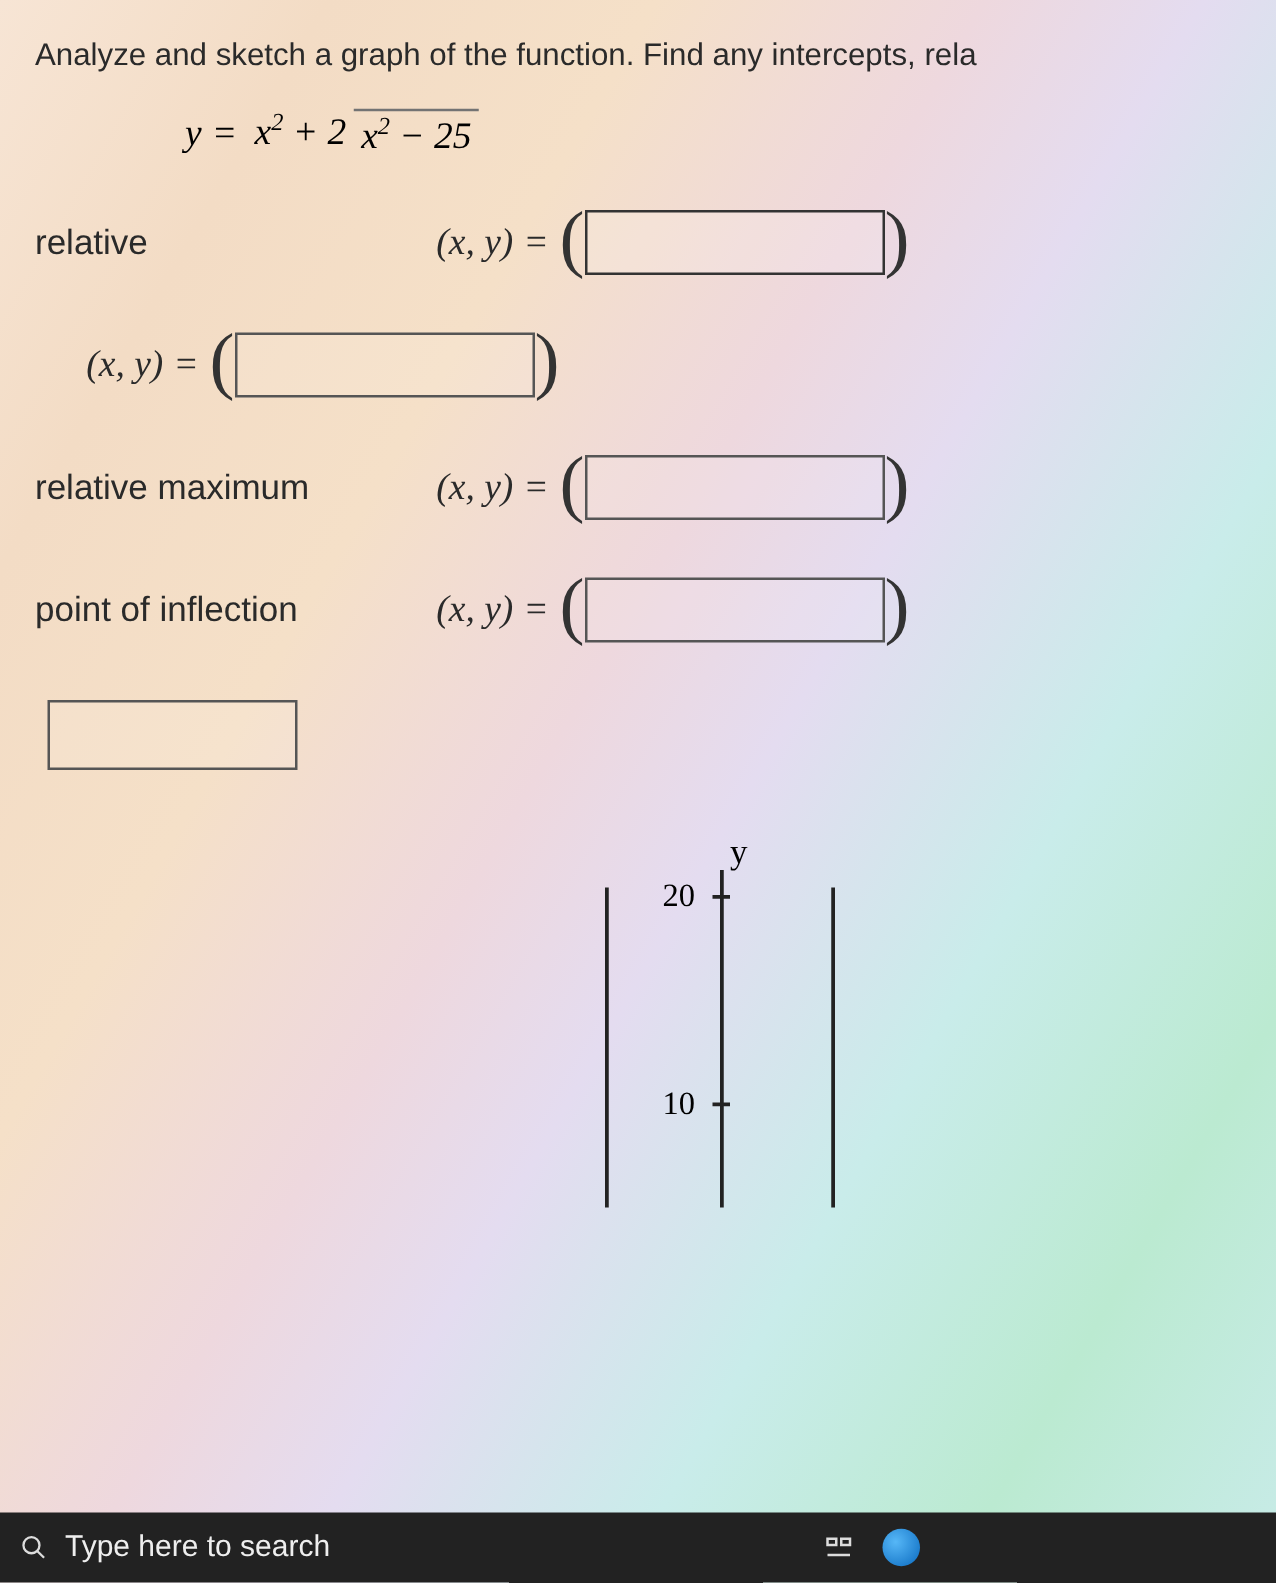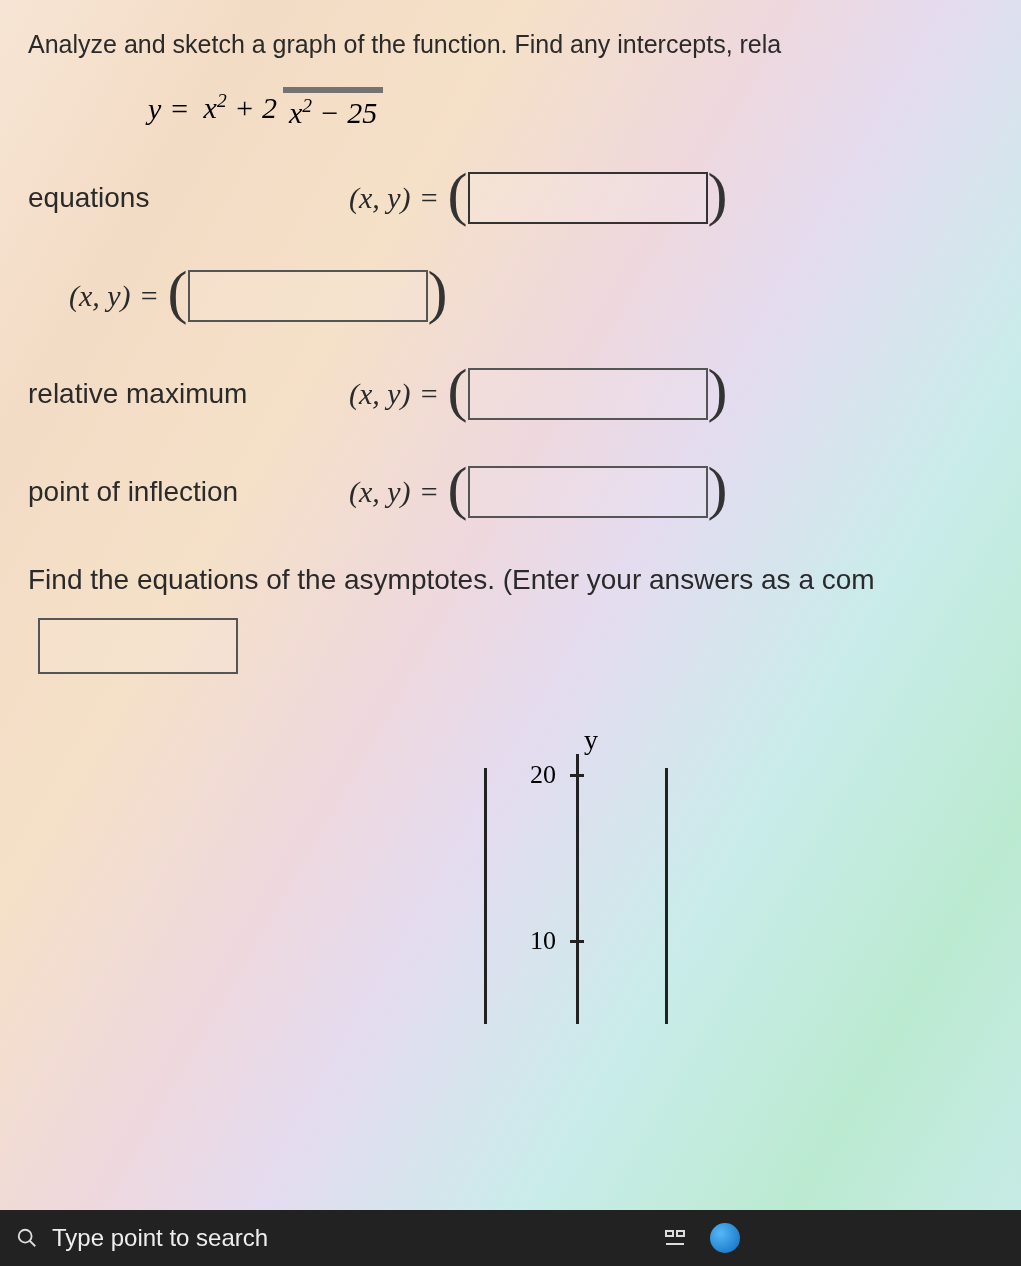--- a/index.html
+++ b/index.html
@@ -28,21 +28,21 @@
     font-style: italic;
     font-family: "Times New Roman", serif;
     margin-left: 120px;
     margin-bottom: 42px;
     display: flex;
     align-items: center;
     gap: 8px;
   }
   .frac { display: inline-flex; flex-direction: row; align-items: center; font-style: italic; }
   .frac .num { padding: 0 6px 2px 6px; }
-  .frac .den { border-top: 6px solid #737373; padding: 2px 6px 0 6px; text-align: right; }
+  .frac .den { border-top: 2px solid #737373; padding: 2px 6px 0 6px; text-align: right; }
   .sup { font-size: 0.65em; vertical-align: super; }
   .row {
     display: flex;
     align-items: center;
     margin-bottom: 46px;
     font-size: 28px;
     color: #2a2a2a;
   }
   .row-label { width: 280px; }
   .xy {
@@ -197,21 +197,21 @@
       <span class="num">
         <span>x</span><span class="sup">2</span>&nbsp;<span>+ 2</span>
       </span>
       <span class="den">
         <span>x</span><span class="sup">2</span>&nbsp;<span>− 25</span>
       </span>
     </span>
   </div>
 
   <div class="row">
-    <span class="row-label">equations</span>
+    <span class="row-label">relative</span>
     <span class="xy">(x, y)</span>
     <span class="eq">=</span>
     <span class="paren">(</span>
     <input class="answer-box-cursor" value="" style="">
     <span class="paren">)</span>
   </div>
 
   <div class="row">
     <span class="xy">(x, y)</span>
     <span class="eq">=</span>
@@ -231,21 +231,20 @@
 
   <div class="row">
     <span class="row-label">point of inflection</span>
     <span class="xy">(x, y)</span>
     <span class="eq">=</span>
     <span class="paren">(</span>
     <input class="answer-box" value="" style="">
     <span class="paren">)</span>
   </div>
 
-  <div class="section-text">Find the equations of the asymptotes. (Enter your answers as a com</div>
   <input class="small-answer" value="" style="">
 
 
   <div class="graph-wrap">
     <div class="y-label">y</div>
     <div class="y-axis"></div>
     <div class="tick20"></div>
     <div class="lbl20">20</div>
     <div class="tick10"></div>
     <div class="lbl10">10</div>
@@ -256,21 +255,21 @@
 </div>
 
 <div class="taskbar">
   <div class="search-box">
     <span class="tb-icon">
       <svg class="search-icon-svg" viewBox="0 0 24 24" fill="none" stroke="#ddd" stroke-width="2">
           <circle cx="10" cy="10" r="7"></circle>
           <line x1="21" y1="21" x2="15" y2="15"></line>
         </svg>
     </span>
-    <span>Type point to search</span>
+    <span>Type here to search</span>
   </div>
   <div class="tb-right">
     <span class="tb-icon">
       <svg viewBox="0 0 24 24" width="24" height="24" fill="none" stroke="#ddd" stroke-width="2">
           <rect x="3" y="5" width="7" height="5"></rect>
           <rect x="14" y="5" width="7" height="5"></rect>
           <line x1="3" y1="18" x2="21" y2="18"></line>
         </svg>
     </span>
     <span class="circle-blue"></span>

